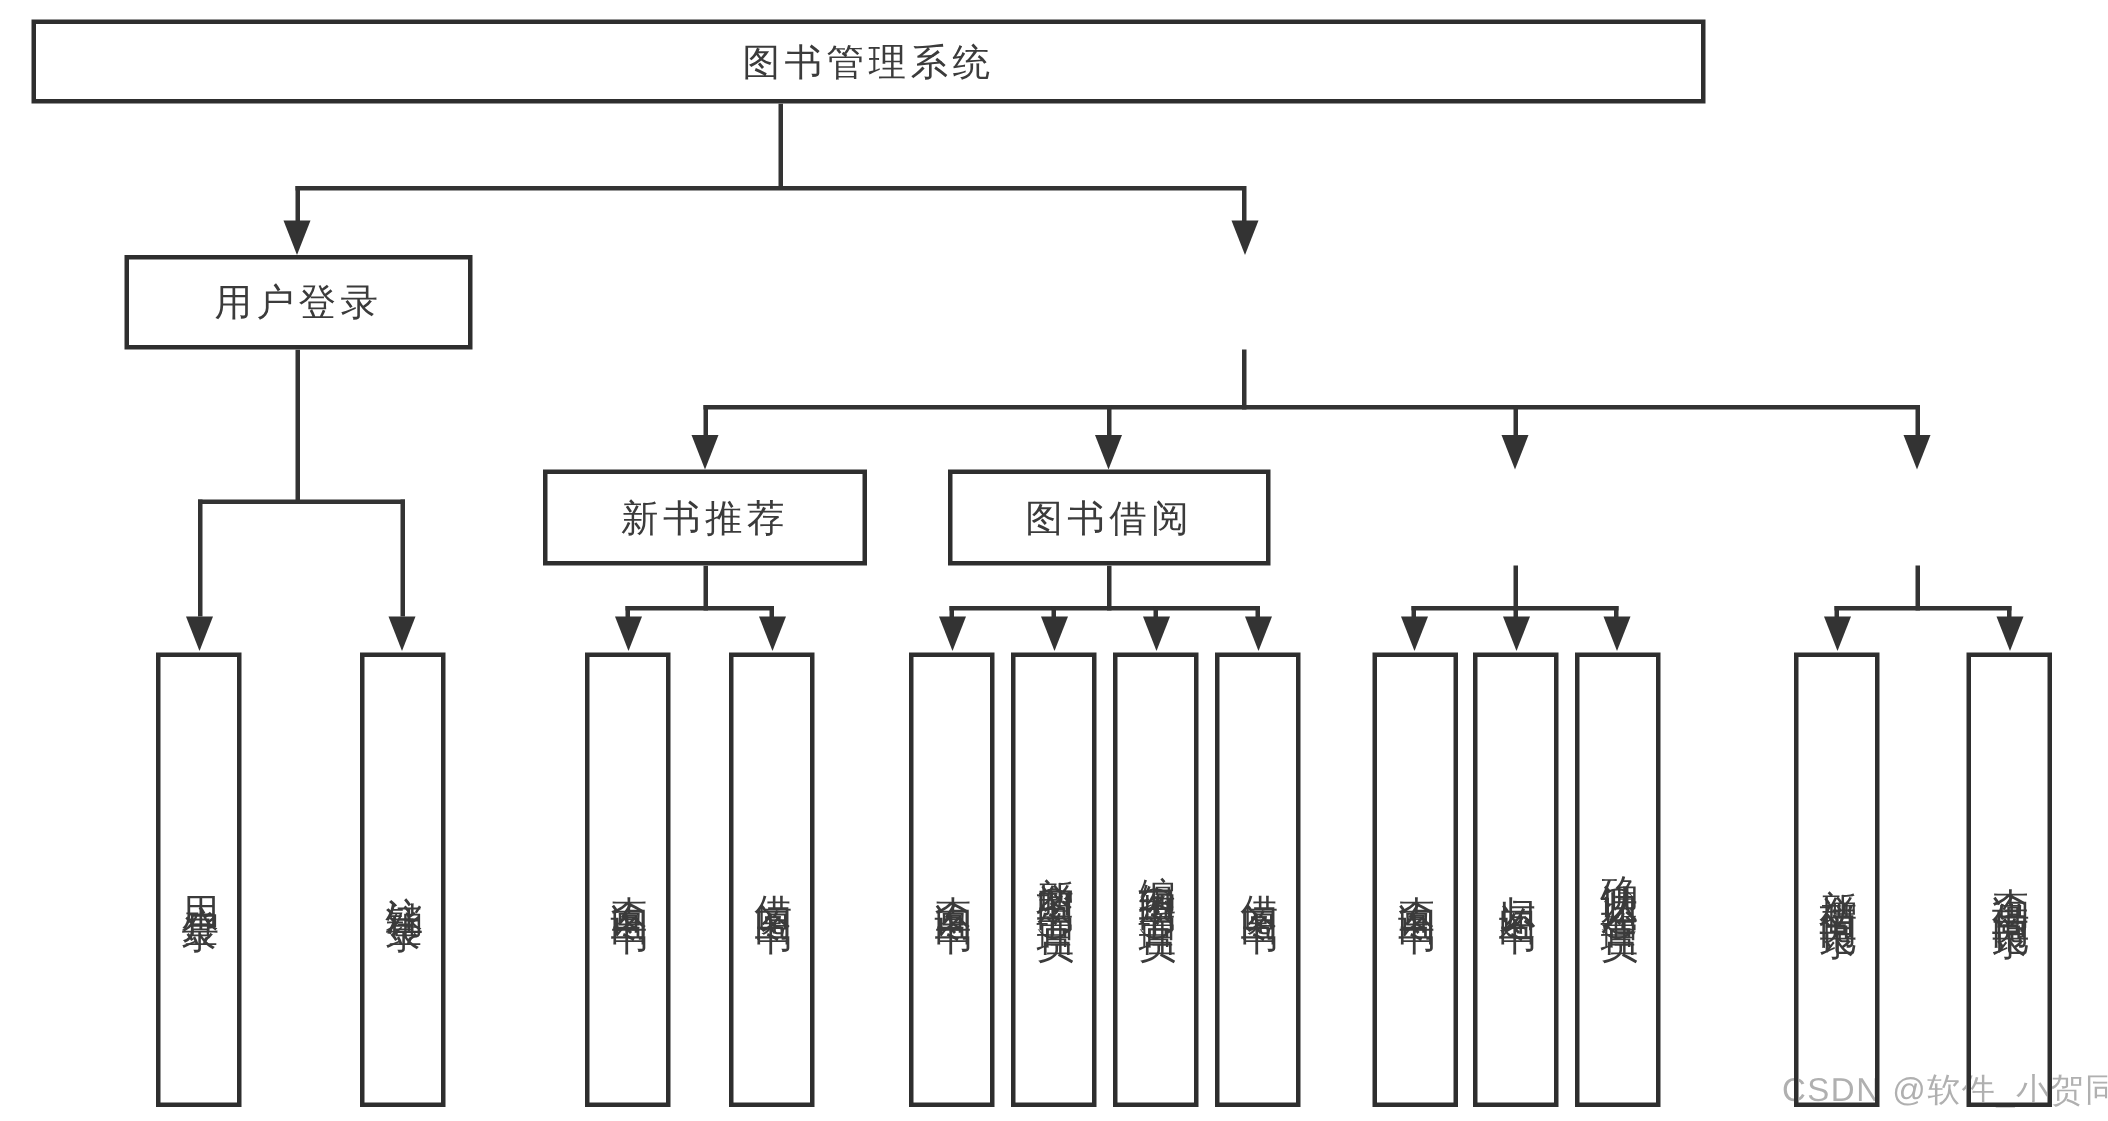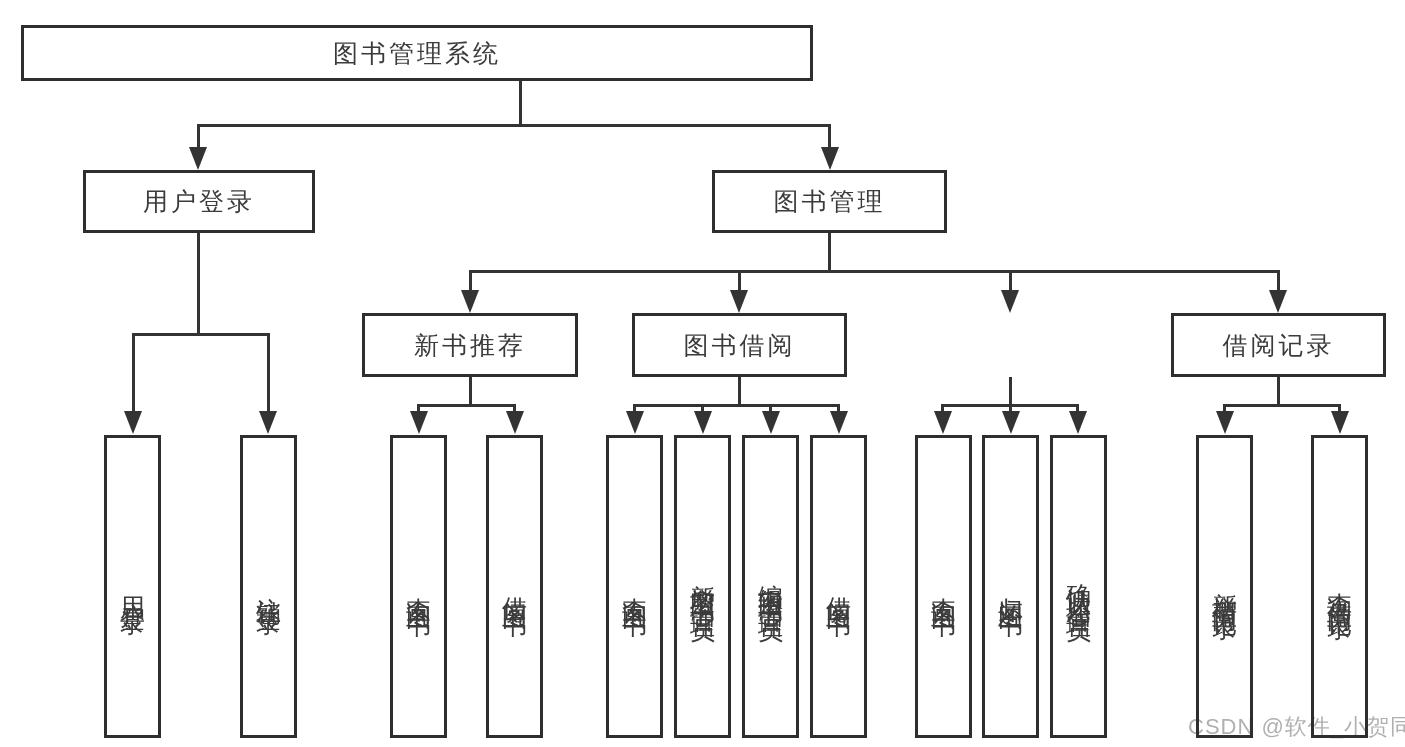--- a/index.html
+++ b/index.html
@@ -41,36 +41,33 @@
     position:absolute;left:1188px;top:712px;z-index:10;
     color:var(--watermark);font-size:22px;letter-spacing:1px;white-space:nowrap;
     mix-blend-mode:darken;
   }
 </style>
 </head>
 <body>
 
 <div class="canvas">
 
-  <div class="hnode" style="left:21px;top:25px;width:792px;height:56px;">
+  <div class="hnode" style="left:21px;top:13px;width:1116px;height:56px;">
     <span class="hlabel">图书管理系统</span>
   </div>
 
   <div class="vl" style="left:519px;top:69px;height:57px;"></div>
   <div class="hl" style="left:197px;top:124px;width:633px;"></div>
   <div class="vl" style="left:197px;top:124px;height:26px;"></div>
   <div class="ah" style="left:189px;top:147px;"></div>
   <div class="vl" style="left:828px;top:124px;height:26px;"></div>
   <div class="ah" style="left:821px;top:147px;"></div>
 
   <div class="hnode" style="left:83px;top:170px;width:232px;height:63px;">
     <span class="hlabel">用户登录</span>
-  </div>
-  <div class="hnode" style="left:712px;top:170px;width:235px;height:63px;">
-    <span class="hlabel">图书管理</span>
   </div>
 
   <div class="vl" style="left:197px;top:233px;height:103px;"></div>
   <div class="hl" style="left:132px;top:333px;width:138px;"></div>
   <div class="vl" style="left:132px;top:333px;height:78px;"></div>
   <div class="ah" style="left:124px;top:411px;"></div>
   <div class="vl" style="left:267px;top:333px;height:78px;"></div>
   <div class="ah" style="left:259px;top:411px;"></div>
 
   <div class="vl" style="left:828px;top:233px;height:40px;"></div>
@@ -82,23 +79,20 @@
   <div class="vl" style="left:1009px;top:270px;height:22px;"></div>
   <div class="ah" style="left:1001px;top:290px;"></div>
   <div class="vl" style="left:1277px;top:270px;height:22px;"></div>
   <div class="ah" style="left:1269px;top:290px;"></div>
 
   <div class="hnode" style="left:632px;top:313px;width:215px;height:64px;">
     <span class="hlabel">图书借阅</span>
   </div>
   <div class="hnode" style="left:362px;top:313px;width:216px;height:64px;">
     <span class="hlabel">新书推荐</span>
-  </div>
-  <div class="hnode" style="left:1171px;top:313px;width:215px;height:64px;">
-    <span class="hlabel">借阅记录</span>
   </div>
 
   <div class="vl" style="left:469px;top:377px;height:30px;"></div>
   <div class="hl" style="left:417px;top:404px;width:99px;"></div>
   <div class="vl" style="left:417px;top:404px;height:10px;"></div>
   <div class="ah" style="left:410px;top:411px;"></div>
   <div class="vl" style="left:513px;top:404px;height:10px;"></div>
   <div class="ah" style="left:506px;top:411px;"></div>
 
   <div class="vl" style="left:738px;top:377px;height:30px;"></div>

